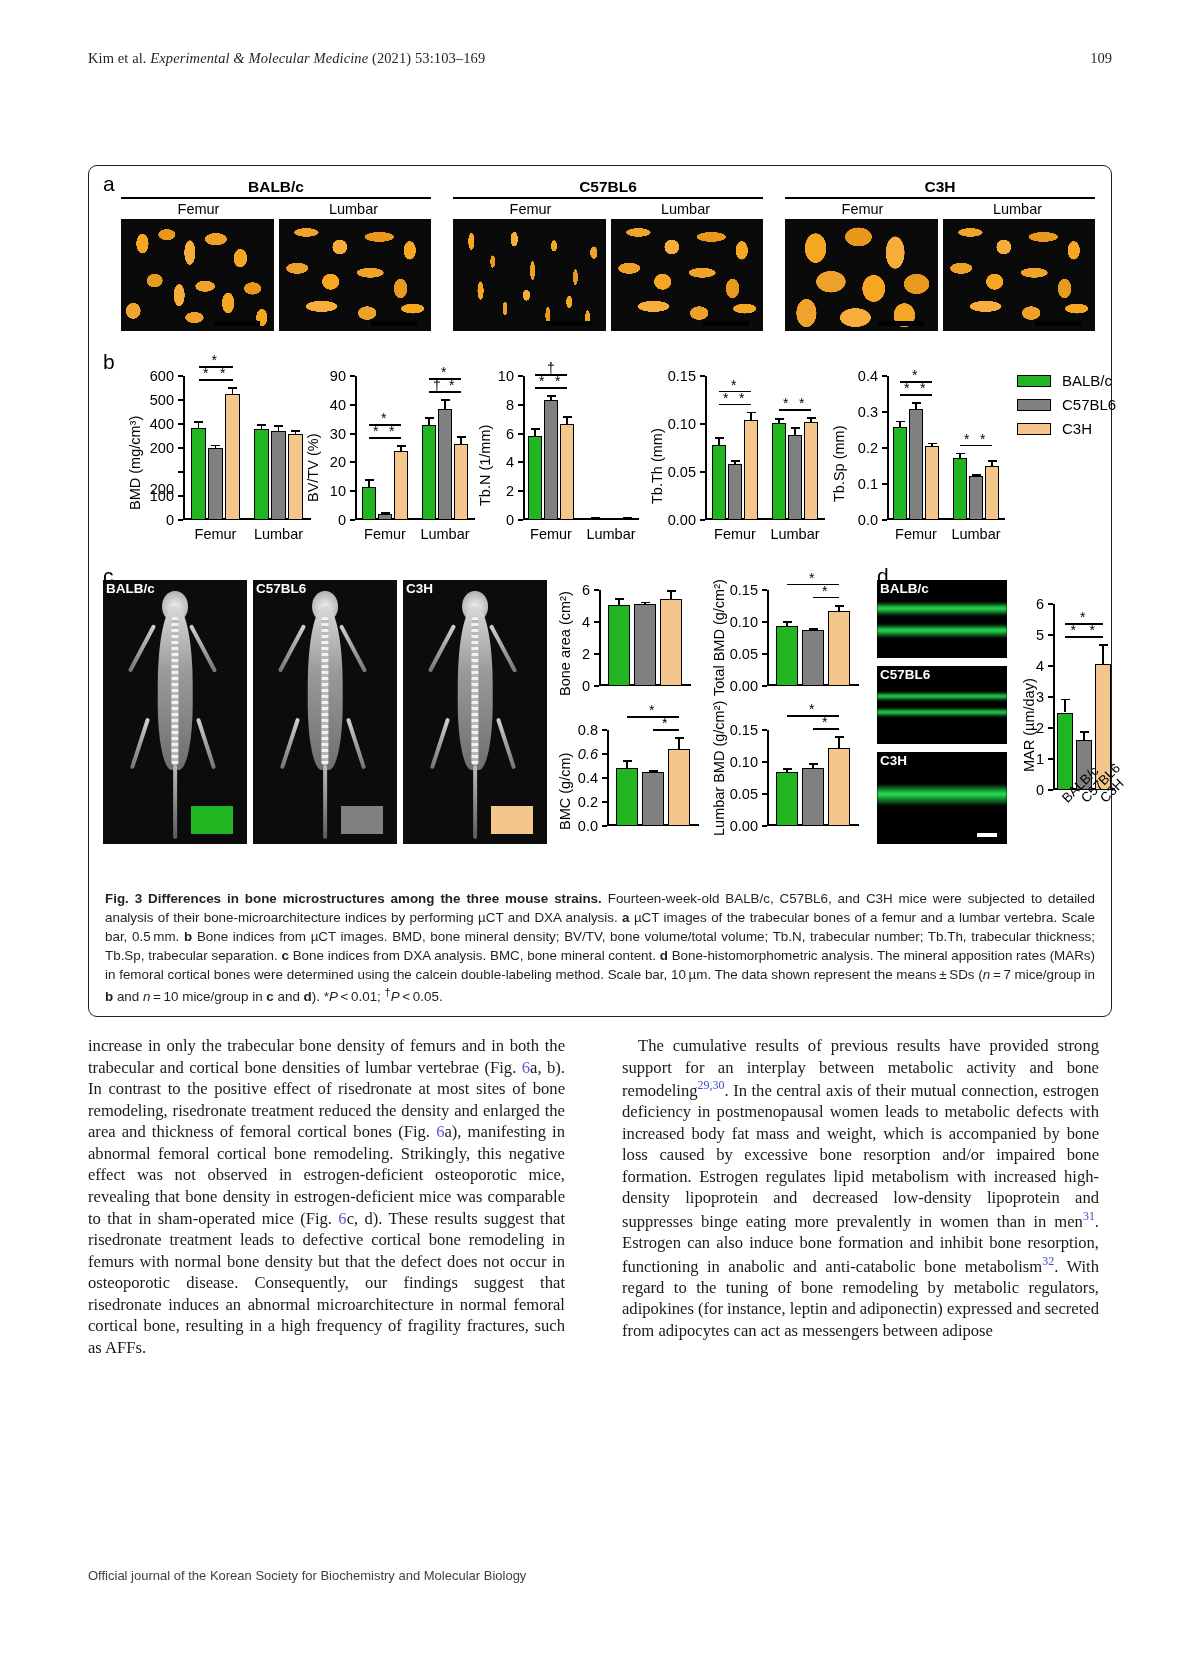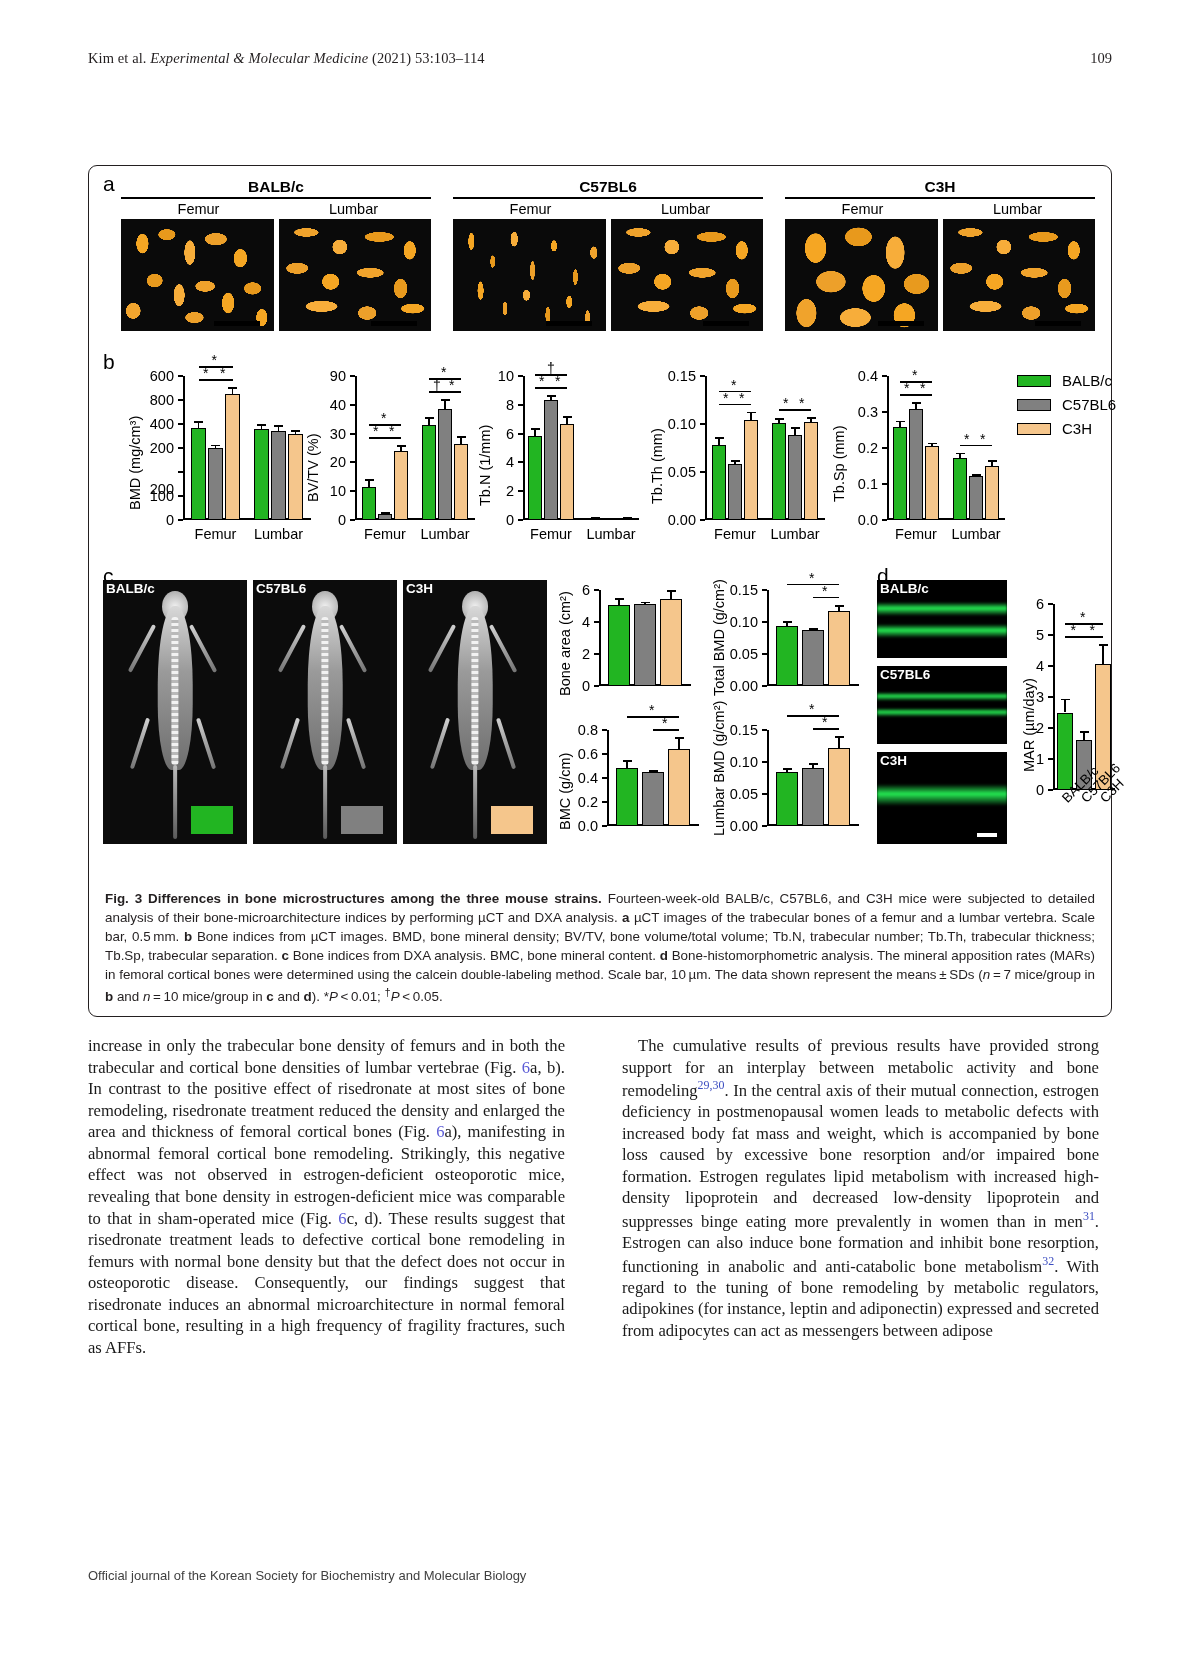--- a/index.html
+++ b/index.html
@@ -237,21 +237,21 @@
     font-size:13px; color:#3f3f3f;
   }
 </style>
 </head>
 <body>
 
 <div class="runhead">
   <div class="rh-left">
     <span>Kim et al.</span>
     <em>Experimental &amp; Molecular Medicine</em>
-    <span>(2021) 53:103–114</span>
+    <span>(2021) 53:103–169</span>
   </div>
   <div class="rh-page">109</div>
 </div>
 
 <div class="figbox">
 
   <div class="panel-letter" style="left:14px; top:6px;">a</div>
 
   <div class="pa">
 
@@ -314,21 +314,21 @@
       <div class="ytick" style="left:0px; top:158px; width:51px;">0</div>
       <div class="ytick-mark" style="left:55px; top:158px;"></div>
       <div class="ytick" style="left:0px; top:134px; width:51px;">100</div>
       <div class="ytick-mark" style="left:55px; top:134px;"></div>
       <div class="ytick" style="left:0px; top:127px; width:51px;">200</div>
       <div class="ytick-mark" style="left:55px; top:110px;"></div>
       <div class="ytick" style="left:0px; top:86px; width:51px;">200</div>
       <div class="ytick-mark" style="left:55px; top:86px;"></div>
       <div class="ytick" style="left:0px; top:62px; width:51px;">400</div>
       <div class="ytick-mark" style="left:55px; top:62px;"></div>
-      <div class="ytick" style="left:0px; top:38px; width:51px;">800</div>
+      <div class="ytick" style="left:0px; top:38px; width:51px;">500</div>
       <div class="ytick-mark" style="left:55px; top:38px;"></div>
       <div class="ytick" style="left:0px; top:14px; width:51px;">600</div>
       <div class="ytick-mark" style="left:55px; top:14px;"></div>
       <div class="axis-title" style="left:4px; top:148px;">BMD (mg/cm³)</div>
       <div class="bar balb" style="left:68px; top:65.6px; width:15px; height:92.4px; bottom:auto;"></div>
       <div class="errbar" style="left:74.6px; top:58.879999999999995px; height:6.720000000000001px;"></div>
       <div class="errcap" style="left:71px; top:58.879999999999995px; width:9px;"></div>
       <div class="bar c57" style="left:85px; top:86px; width:15px; height:72px; bottom:auto;"></div>
       <div class="errbar" style="left:91.6px; top:82.64px; height:3.3600000000000003px;"></div>
       <div class="errcap" style="left:88px; top:82.64px; width:9px;"></div>
@@ -608,21 +608,21 @@
       <div class="errcap" style="left:111.5px; top:11.999999999999996px; width:9px;"></div>
     </div>
   <div class="chart" id="chart-bmc" style="left:466px; top:548px; width:148px; height:128px;">
       <div class="plot" style="left:52px; top:16px; width:92px; height:96px;"></div>
       <div class="ytick" style="left:0px; top:112px; width:43px;">0.0</div>
       <div class="ytick-mark" style="left:47px; top:112px;"></div>
       <div class="ytick" style="left:0px; top:88px; width:43px;">0.2</div>
       <div class="ytick-mark" style="left:47px; top:88px;"></div>
       <div class="ytick" style="left:0px; top:64px; width:43px;">0.4</div>
       <div class="ytick-mark" style="left:47px; top:64px;"></div>
-      <div class="ytick" style="left:0px; top:40.000000000000014px; width:43px;">0.6</div>
+      <div class="ytick" style="left:0px; top:40.000000000000014px; width:43px;font-style:italic;">0.6</div>
       <div class="ytick-mark" style="left:47px; top:40.000000000000014px;"></div>
       <div class="ytick" style="left:0px; top:16px; width:43px;">0.8</div>
       <div class="ytick-mark" style="left:47px; top:16px;"></div>
       <div class="axis-title" style="left:2px; top:116px;">BMC (g/cm)</div>
       <div class="bar balb" style="left:61px; top:54.400000000000006px; width:22px; height:57.599999999999994px; bottom:auto;"></div>
       <div class="errbar" style="left:71.1px; top:46.00000000000001px; height:8.4px;"></div>
       <div class="errcap" style="left:67.5px; top:46.00000000000001px; width:9px;"></div>
       <div class="bar c57" style="left:87px; top:57.760000000000005px; width:22px; height:54.239999999999995px; bottom:auto;"></div>
       <div class="errbar" style="left:97.1px; top:56.32000000000001px; height:1.44px;"></div>
       <div class="errcap" style="left:93.5px; top:56.32000000000001px; width:9px;"></div>

